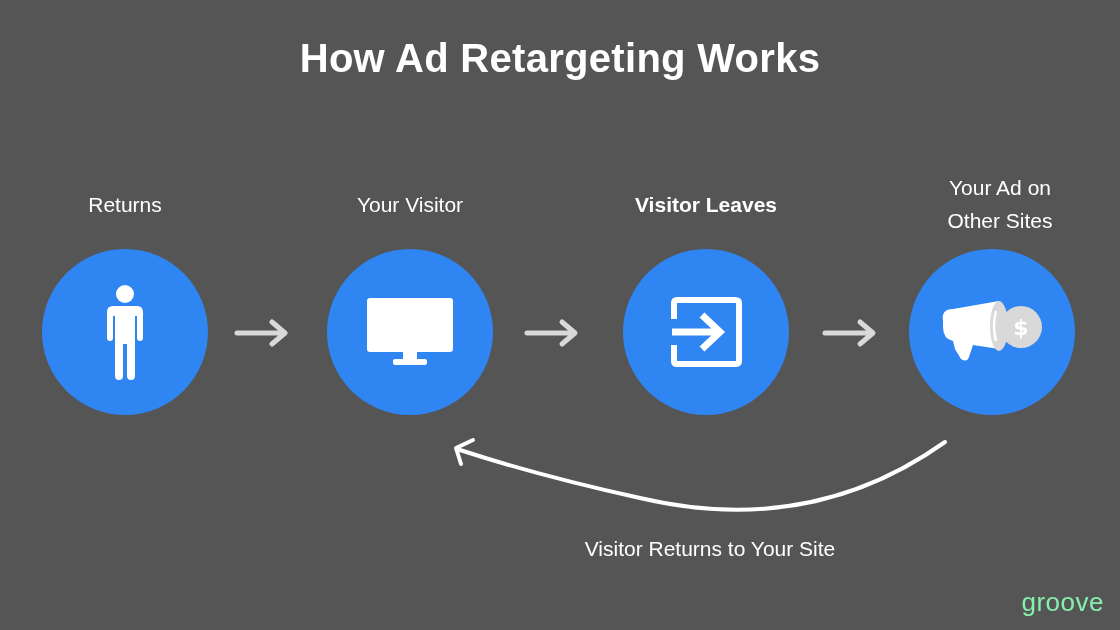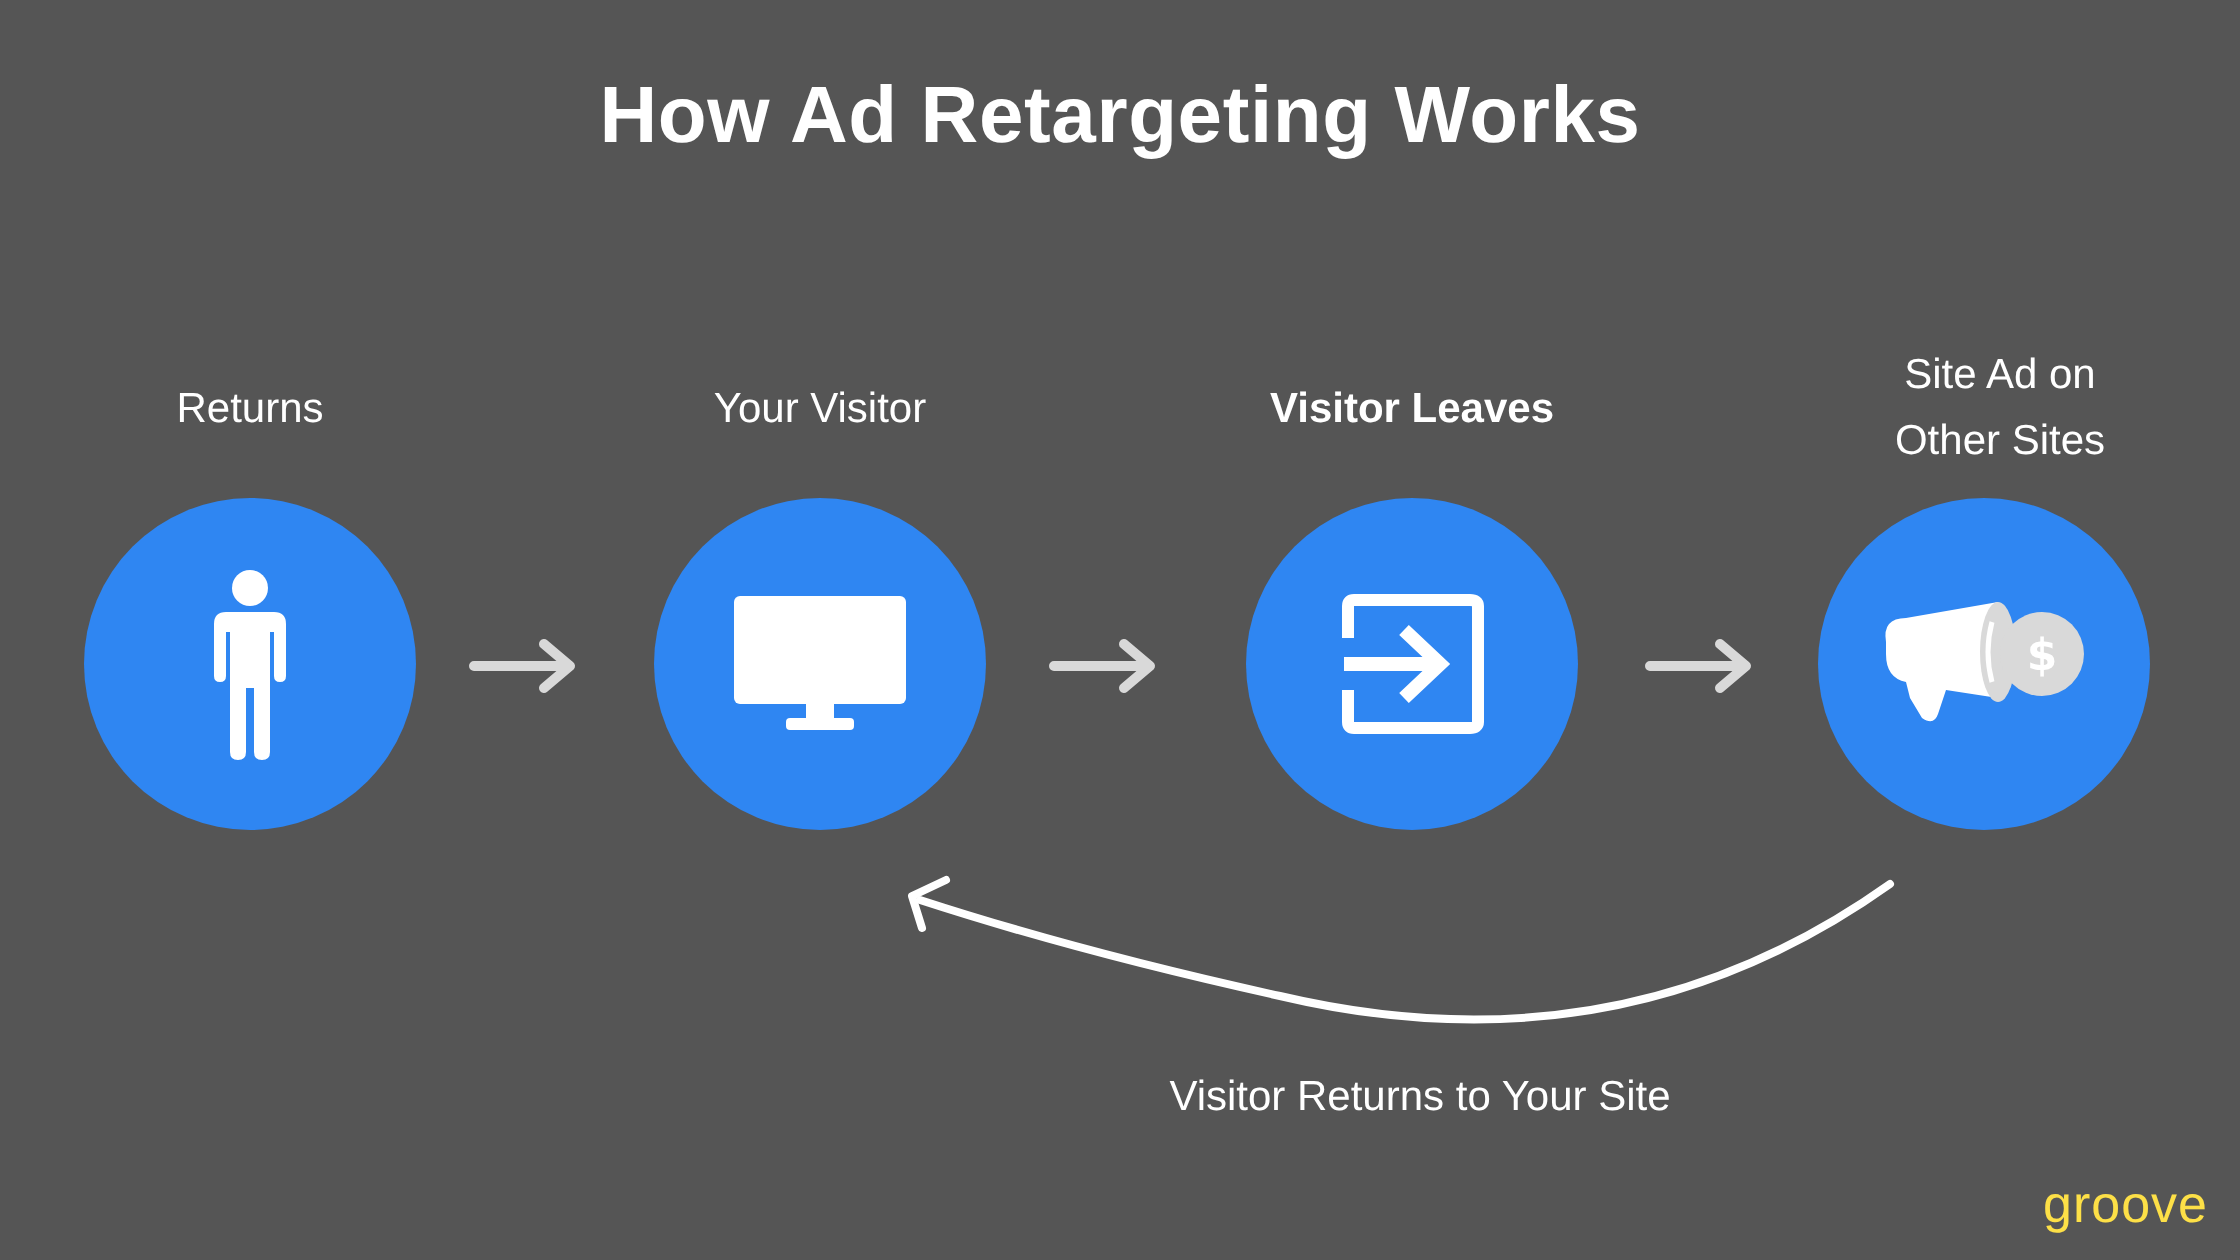--- a/index.html
+++ b/index.html
@@ -26,21 +26,21 @@
   }
   .arrow {
     position: absolute; width: 56px; height: 30px;
   }
   .return-label {
     position: absolute; left: 0; width: 1420px; text-align: center;
     top: 537px; font-size: 21px;
   }
   .brand {
     position: absolute; right: 16px; bottom: 12px;
-    font-size: 26px; color: #fde047; letter-spacing: 0.5px; margin-left: 36px;
+    font-size: 26px; color: #86efac; letter-spacing: 0.5px; margin-left: 36px;
   }
   svg { display: block; }
 </style>
 </head>
 <body>
 
 <div class="title">How Ad Retargeting Works</div>
 
 <div class="step-label" style="left:5px; top:188px;">Returns</div>
 <div class="circle" style="left:42px; top:249px;">
@@ -79,21 +79,21 @@
       <path d="M2 35 H50 M32 18 L50 35 L32 52" stroke="#fff" stroke-width="7" fill="none" stroke-linejoin="miter"></path>
     </svg>
   </span>
 </div>
 
 <svg class="arrow" style="left:822px; top:318px;" viewBox="0 0 56 30">
   <path d="M3 15 H50 M38 4 L51 15 L38 26" stroke="#d9d9d9" stroke-width="5" fill="none" stroke-linecap="round" stroke-linejoin="round"></path>
 </svg>
 
 <div class="step-label" style="left:880px; top:171px;">
-  <div>Site Ad on</div>
+  <div>Your Ad on</div>
   <div>Other Sites</div>
 </div>
 <div class="circle" style="left:909px; top:249px;">
   <span>
     <svg width="106" height="62" viewBox="0 0 106 62">
       <path d="M4 20 Q2 8 14 8 L60 0 V48 L34 44 L30 56 Q28 62 22 58 L16 48 L14 40 Q4 38 4 26 Z" fill="#fff"></path>
       <ellipse cx="60" cy="25" rx="9" ry="25" fill="#d9d9d9"></ellipse>
       <path d="M57 10 Q53 25 57 40" stroke="#fff" stroke-width="2.5" fill="none"></path>
       <circle cx="82" cy="26" r="21" fill="#d9d9d9"></circle>
       <text x="82" y="34" text-anchor="middle" font-size="22" font-weight="bold" fill="#fff" font-family="DejaVu Sans, sans-serif">$</text>

